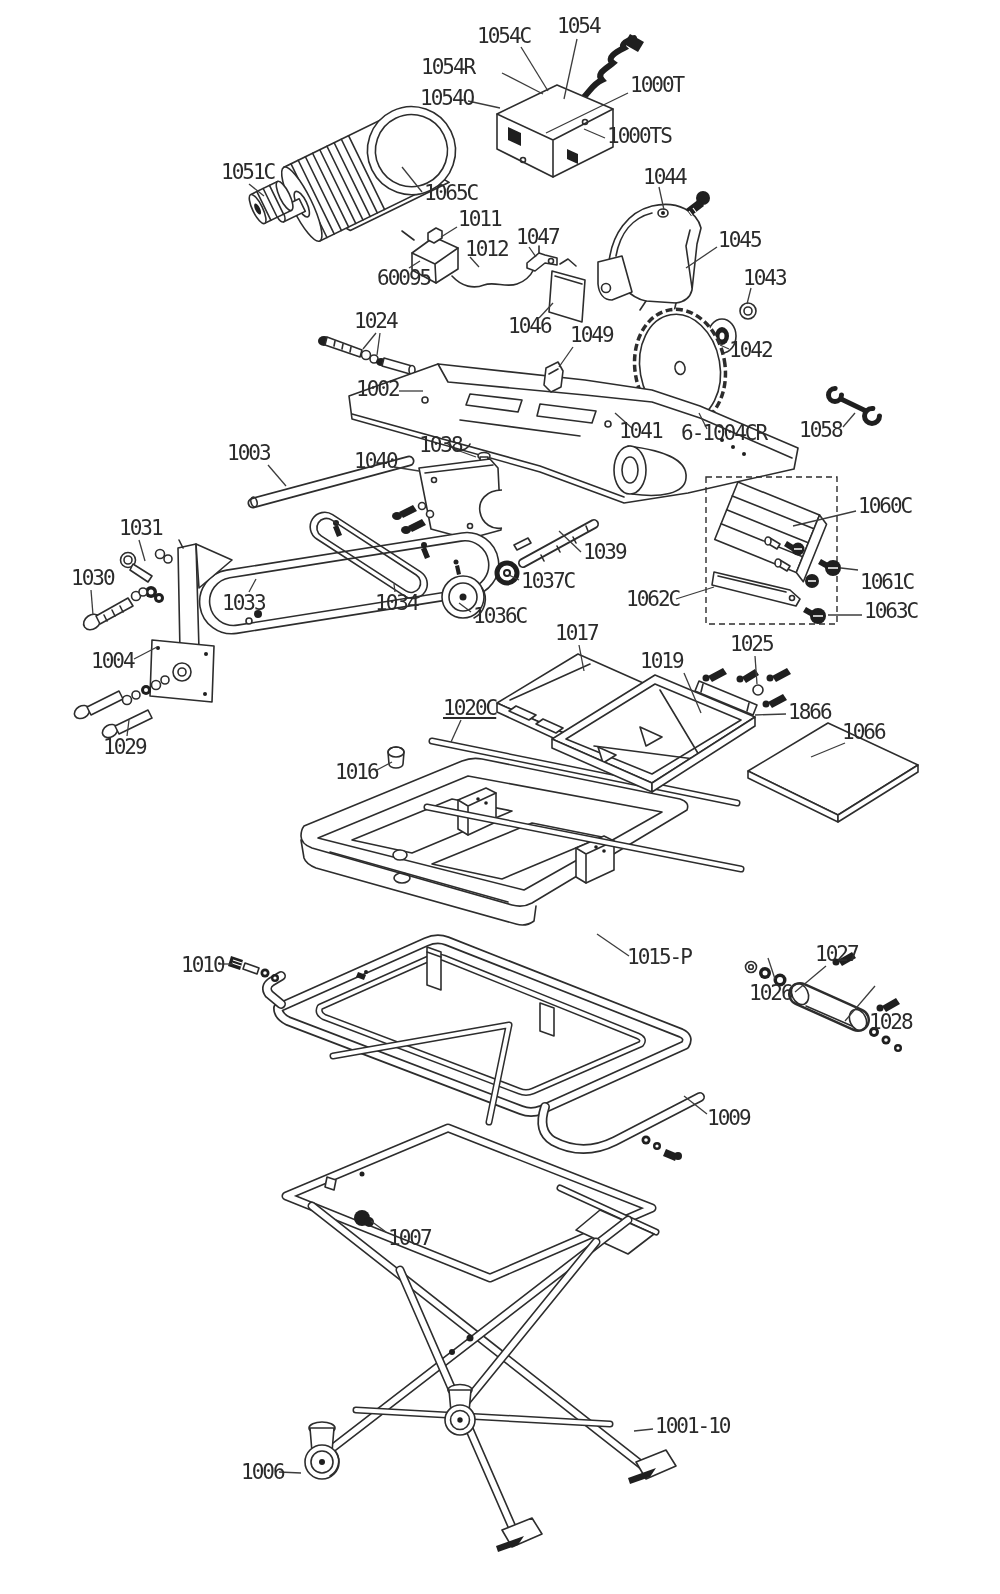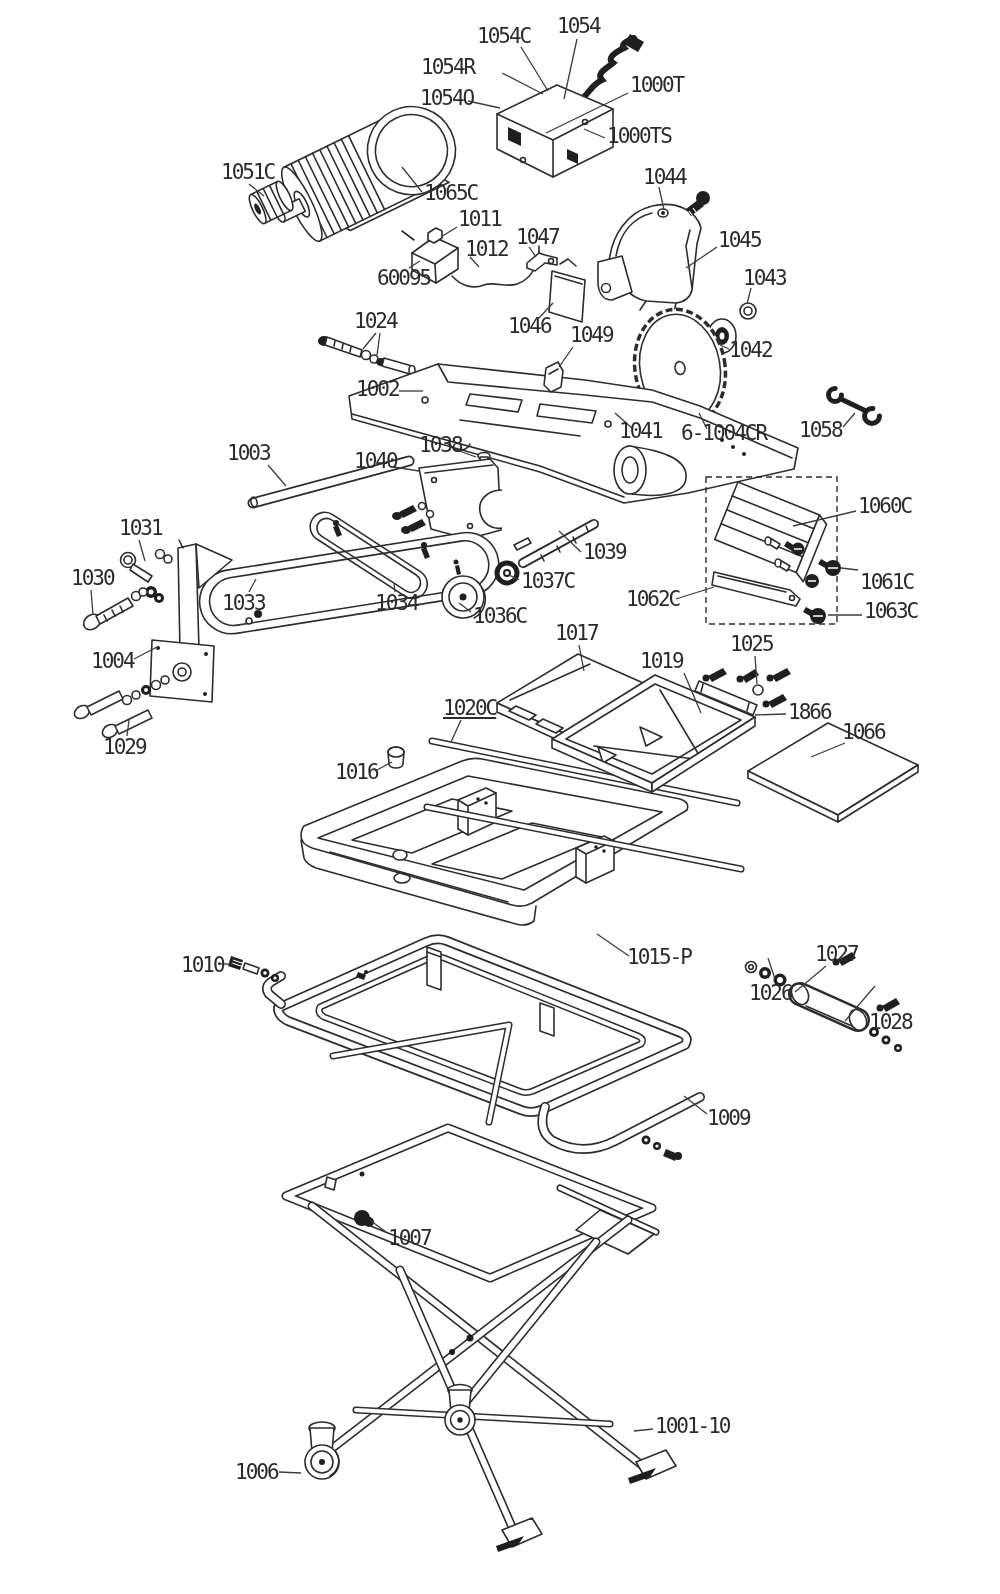--- a/index.html
+++ b/index.html
@@ -539,15 +539,15 @@
       <div class="part-label" style="left: 443px; top: 698px; text-decoration: underline;">1020C</div>
       <div class="part-label" style="left: 335px; top: 762px;">1016</div>
       <div class="part-label" style="left: 627px; top: 947px;">1015-P</div>
       <div class="part-label" style="left: 181px; top: 955px;">1010</div>
       <div class="part-label" style="left: 749px; top: 936px; margin-top: 47px;">1026</div>
       <div class="part-label" style="left: 815px; top: 944px;">1027</div>
       <div class="part-label" style="left: 869px; top: 964px; margin-top: 48px;">1028</div>
       <div class="part-label" style="left: 707px; top: 1108px;">1009</div>
       <div class="part-label" style="left: 388px; top: 1228px;">1007</div>
       <div class="part-label" style="left: 655px; top: 1416px;">1001-10</div>
-      <div class="part-label" style="left: 235px; top: 1462px; text-align: right;">1006</div>
+      <div class="part-label" style="left: 241px; top: 1462px; text-align: right;">1006</div>
     </div>
 </div>
 
 </body></html>

